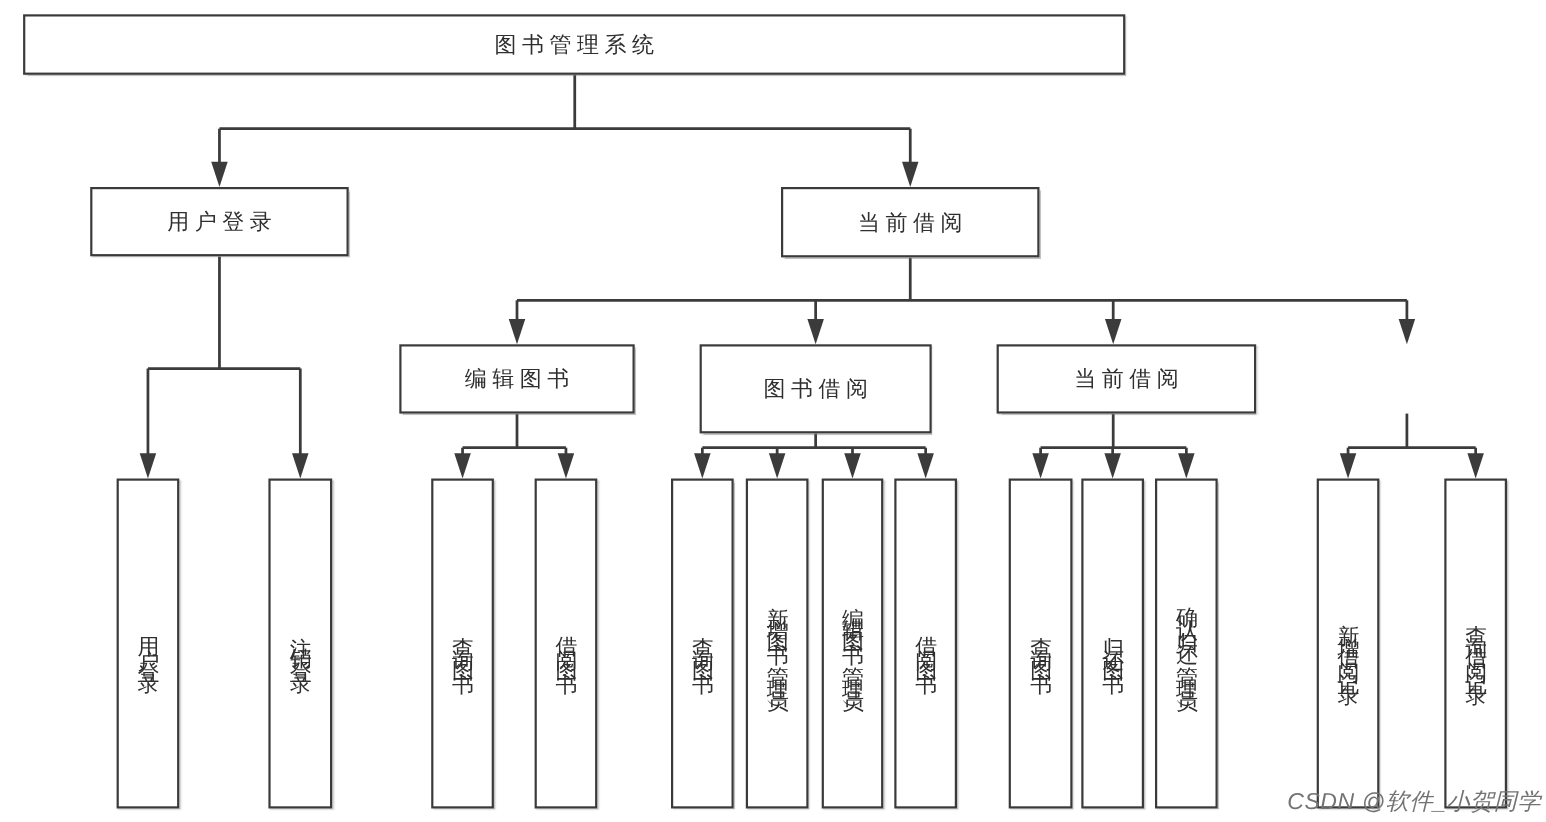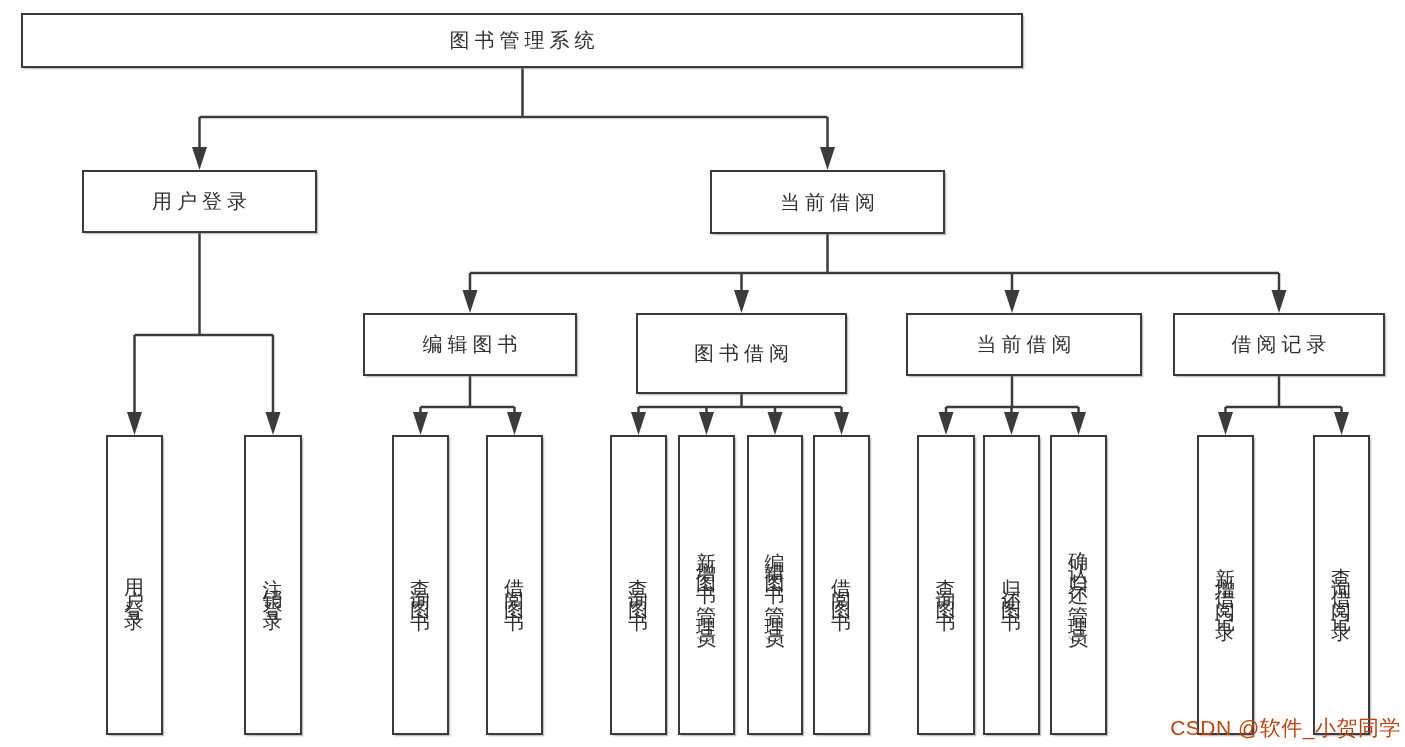--- a/index.html
+++ b/index.html
@@ -50,22 +50,23 @@
     line-height: 1.1;
     white-space: nowrap;
   }
   .watermark {
     position: absolute;
     z-index: 3;
     right: 4px;
     top: 714px;
     font-size: 21px;
     letter-spacing: 0.5px;
-    color: #c2410c;
+    color: #737373;
     white-space: nowrap;
+    font-style: italic;
   }
 </style>
 </head>
 <body>
 
 <div id="canvas">
 
   <svg id="connectors" width="1405" height="747" viewBox="0 0 1405 747" xmlns="http://www.w3.org/2000/svg">
     <g stroke="#3b3b3b" stroke-width="2.5" fill="none">
 
@@ -152,23 +153,20 @@
 
   <div class="hbox" style="left:363px; top:313px; width:214px; height:63px">
     <span>编辑图书</span>
   </div>
   <div class="hbox" style="left:636px; top:313px; width:211px; height:81px">
     <span>图书借阅</span>
   </div>
   <div class="hbox" style="left:906px; top:313px; width:236px; height:63px">
     <span>当前借阅</span>
   </div>
-  <div class="hbox" style="left:1173px; top:313px; width:212px; height:63px">
-    <span>借阅记录</span>
-  </div>
 
   <div class="vbox" style="left:106px; top:435px; width:57px; height:300px">
     <span>用户登录</span>
   </div>
   <div class="vbox" style="left:244px; top:435px; width:58px; height:300px">
     <span>注销登录</span>
   </div>
 
   <div class="vbox" style="left:392px; top:435px; width:57px; height:300px">
     <span>查询图书</span>

